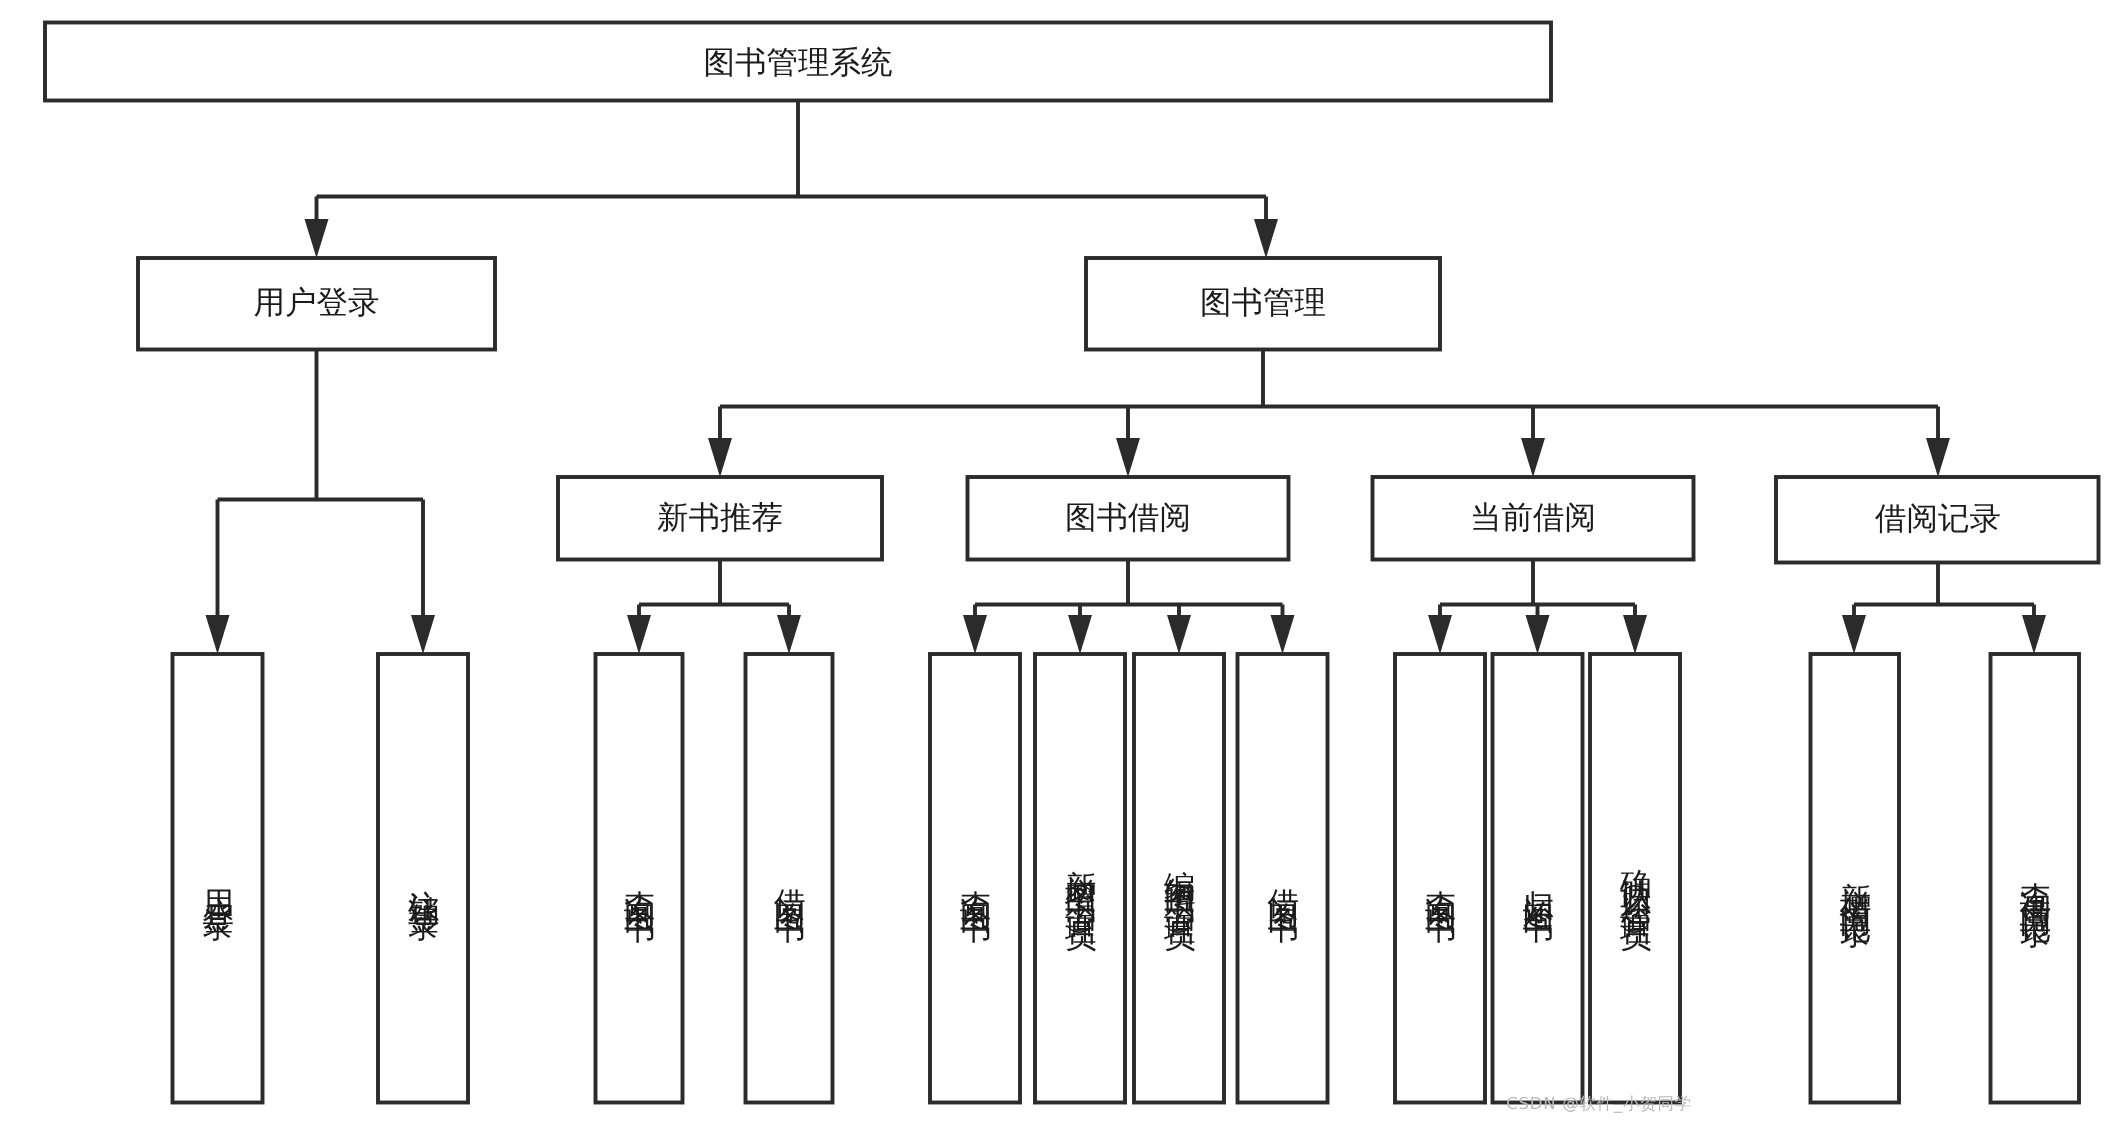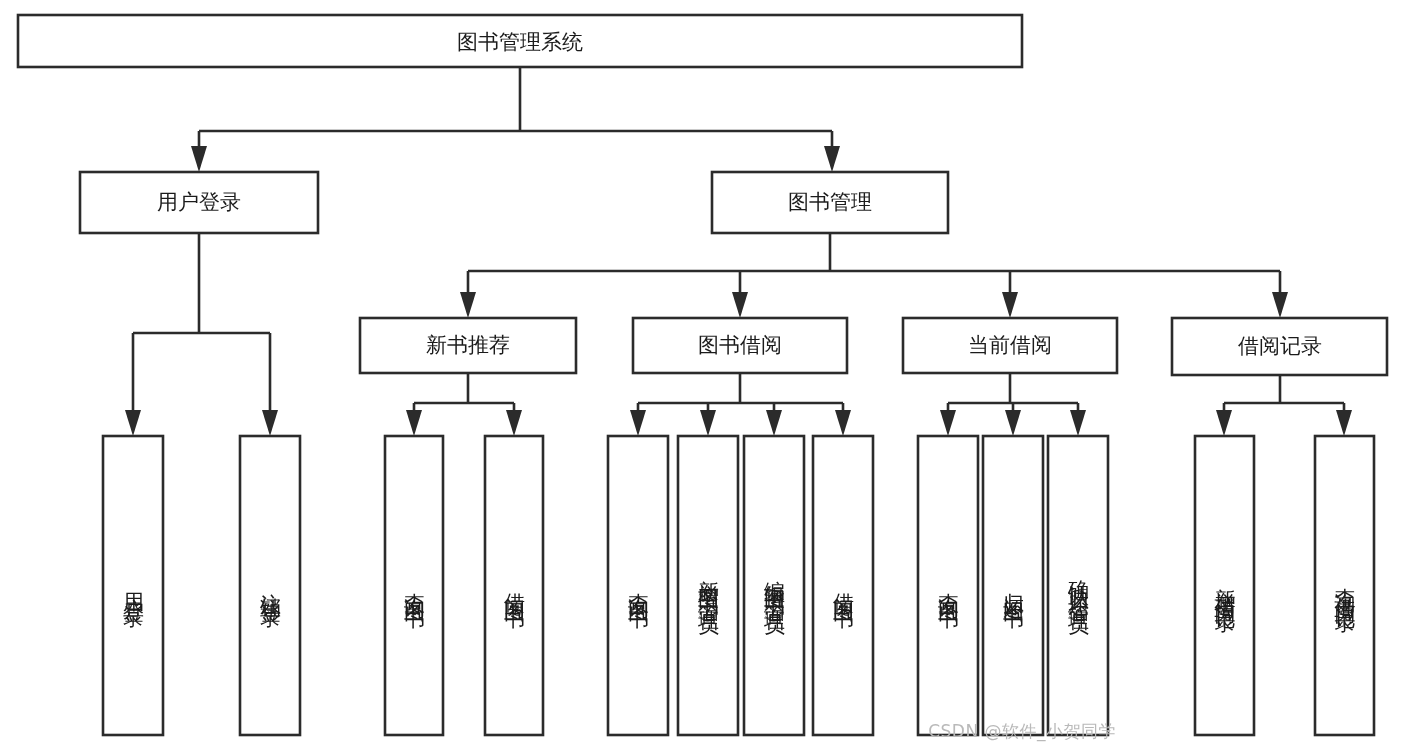--- a/index.html
+++ b/index.html
@@ -9,21 +9,21 @@
   }
   body {
     width: 1405px;
     height: 747px;
     font-family: "DejaVu Sans", "Liberation Sans", sans-serif;
     overflow: hidden;
     position: relative;
   }
   #diagram-root {
     position: absolute;
-    left: 0; top: 0;
+    left: 12px; top: 0;
     width: 1124px;
     height: 747px;
   }
   svg.flow {
     display: block;
     width: 1405px;
     height: 747px;
   }
   .node-rect {
     fill: #ffffff;
@@ -46,21 +46,21 @@
     font-size: 21px;
     fill: #1b1b1b;
     text-anchor: middle;
     dominant-baseline: middle;
   }
   .watermark-text {
     position: absolute;
     right: 8px;
     bottom: 4px;
     font-family: "DejaVu Sans", "Liberation Sans", sans-serif;
-    font-size: 17px;
+    font-size: 11px;
     color: #b9b9b9;
     white-space: nowrap;
     letter-spacing: 0.5px;
     user-select: none;
   }
   
   .vlabel {
     position: absolute;
     writing-mode: vertical-rl;
     text-orientation: upright;

